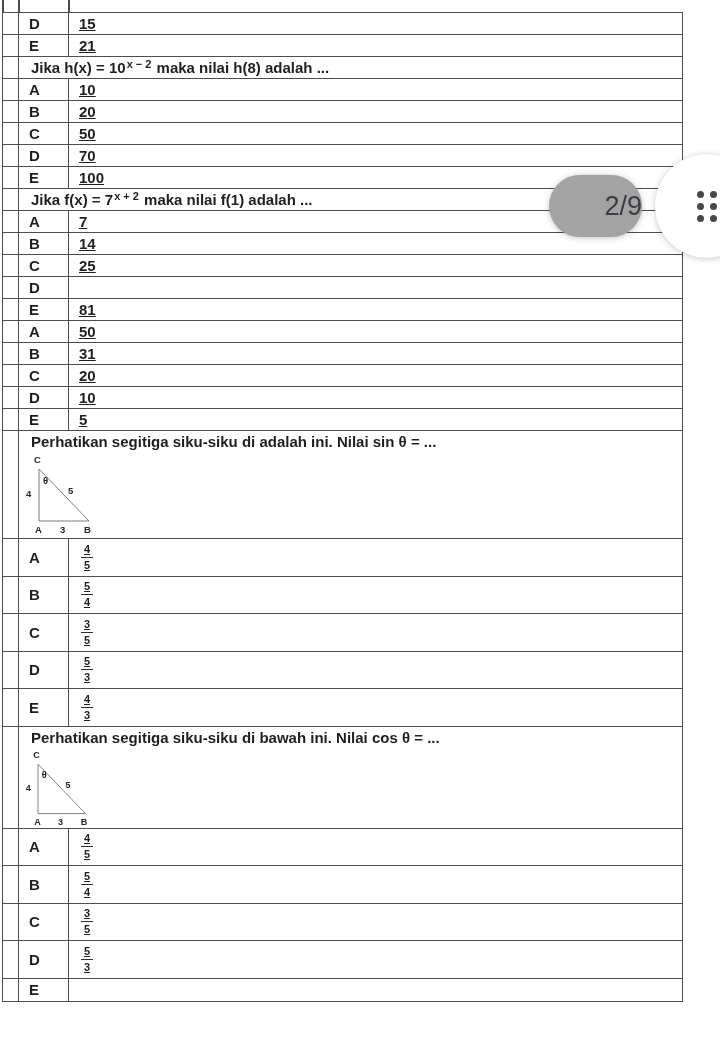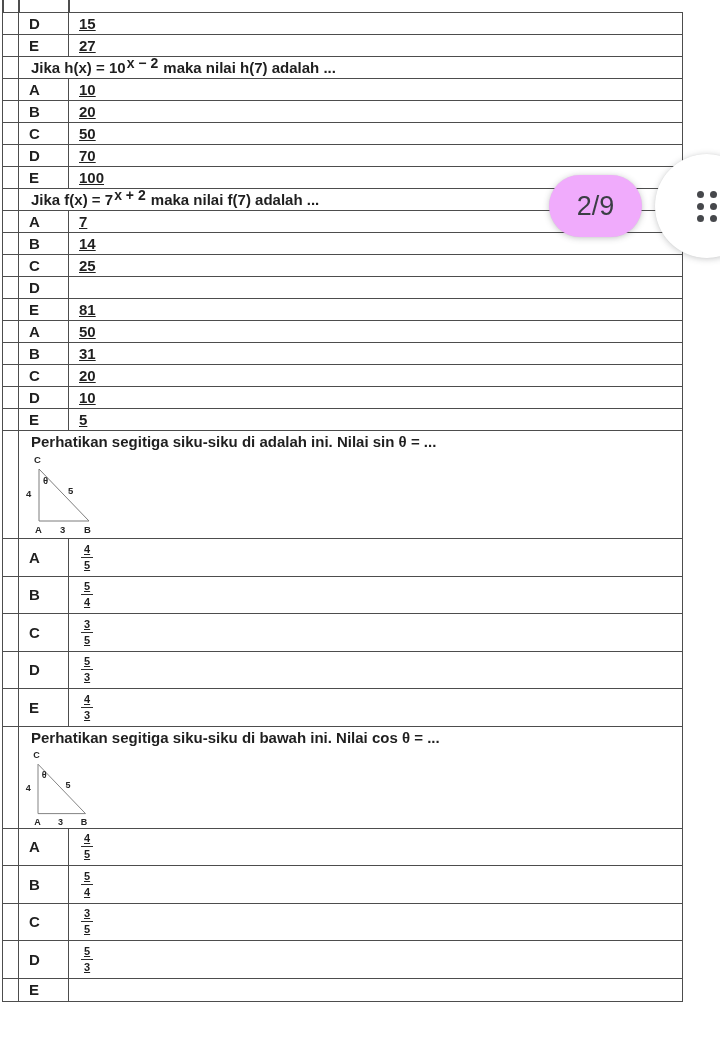--- a/index.html
+++ b/index.html
@@ -26,33 +26,33 @@
   .cell{box-sizing:border-box;}
   .num{width:16px;border-right:1.5px solid var(--border,#4d4d4d);}
   .letter{
     width:50px;border-right:1.5px solid var(--border,#4d4d4d);
     display:flex;align-items:center;padding-left:10px;
     font-size:15px;font-weight:600;
   }
   .value{flex:1;display:flex;align-items:center;padding-left:10px;font-size:15px;font-weight:600;text-decoration:underline;}
   .qcell{flex:1;overflow:hidden;}
   .qtext{padding:2px 0 0 12px;font-size:15px;font-weight:600;line-height:18px;white-space:nowrap;}
-  .sup{font-size:14px;font-weight:600;position:relative;top:-5px;margin:0 1px;}
+  .sup{font-size:11px;font-weight:600;position:relative;top:-5px;margin:0 1px;}
 
   .frac{display:inline-block;text-align:center;font-size:11px;font-weight:700;line-height:1.2;margin-left:2px;}
   .fnum{display:block;border-bottom:1px solid #2e2e2e;padding:0 3px 1px;}
   .fden{display:block;padding-top:1px;}
 
   svg.tri{display:block;width:100px;height:84px;font-size:9.5px;font-weight:700;overflow:visible;}
   svg.tri text{fill:#262626;font-family:"Liberation Sans",sans-serif;}
   .row-figure-cos svg.tri{width:95px;height:80px;}
 
   .page-pill{
     position:absolute;left:549px;top:175px;width:93px;height:62px;z-index:5;
-    background:#f0abfc;border-radius:32px;display:flex;align-items:center;justify-content:center;
+    background:#a3a3a3;border-radius:32px;display:flex;align-items:center;justify-content:flex-end;
     font-size:27px;color:var(--indicator,#3a3e44);
     box-shadow:0 1px 6px rgba(60,64,67,.30), 0 0 1px rgba(0,0,0,.08);
   }
   .menu-fab{
     position:absolute;left:655px;top:154px;width:104px;height:104px;z-index:5;
     background:#fff;border-radius:50%;display:flex;align-items:center;justify-content:center;
     box-shadow:0 1px 6px rgba(60,64,67,.28), 0 0 1px rgba(0,0,0,.08);
     cursor:pointer;border:none;padding:0;
   }
   .dots{display:grid;grid-template-columns:repeat(2,7px);grid-auto-rows:7px;column-gap:6px;row-gap:5px;}
@@ -68,26 +68,26 @@
 
   <div class="doc-table">
       <div class="row row-option">
         <div class="cell num"></div>
         <div class="cell letter">D</div>
         <div class="cell value">15</div>
       </div>
       <div class="row row-option">
         <div class="cell num"></div>
         <div class="cell letter">E</div>
-        <div class="cell value">27</div>
+        <div class="cell value">21</div>
       </div>
       <div class="row row-question">
         <div class="cell num"></div>
         <div class="cell qcell">
-          <div class="qtext"><span>Jika h(x) = 10</span><span class="sup">x − 2</span><span> maka nilai h(7) adalah ...</span></div>
+          <div class="qtext"><span>Jika h(x) = 10</span><span class="sup">x − 2</span><span> maka nilai h(8) adalah ...</span></div>
         </div>
       </div>
       <div class="row row-option">
         <div class="cell num"></div>
         <div class="cell letter">A</div>
         <div class="cell value">10</div>
       </div>
       <div class="row row-option">
         <div class="cell num"></div>
         <div class="cell letter">B</div>
@@ -104,21 +104,21 @@
         <div class="cell value">70</div>
       </div>
       <div class="row row-option">
         <div class="cell num"></div>
         <div class="cell letter">E</div>
         <div class="cell value">100</div>
       </div>
       <div class="row row-question">
         <div class="cell num"></div>
         <div class="cell qcell">
-          <div class="qtext"><span>Jika f(x) = 7</span><span class="sup">x + 2</span><span> maka nilai f(7) adalah ...</span></div>
+          <div class="qtext"><span>Jika f(x) = 7</span><span class="sup">x + 2</span><span> maka nilai f(1) adalah ...</span></div>
         </div>
       </div>
       <div class="row row-option">
         <div class="cell num"></div>
         <div class="cell letter">A</div>
         <div class="cell value">7</div>
       </div>
       <div class="row row-option">
         <div class="cell num"></div>
         <div class="cell letter">B</div>

